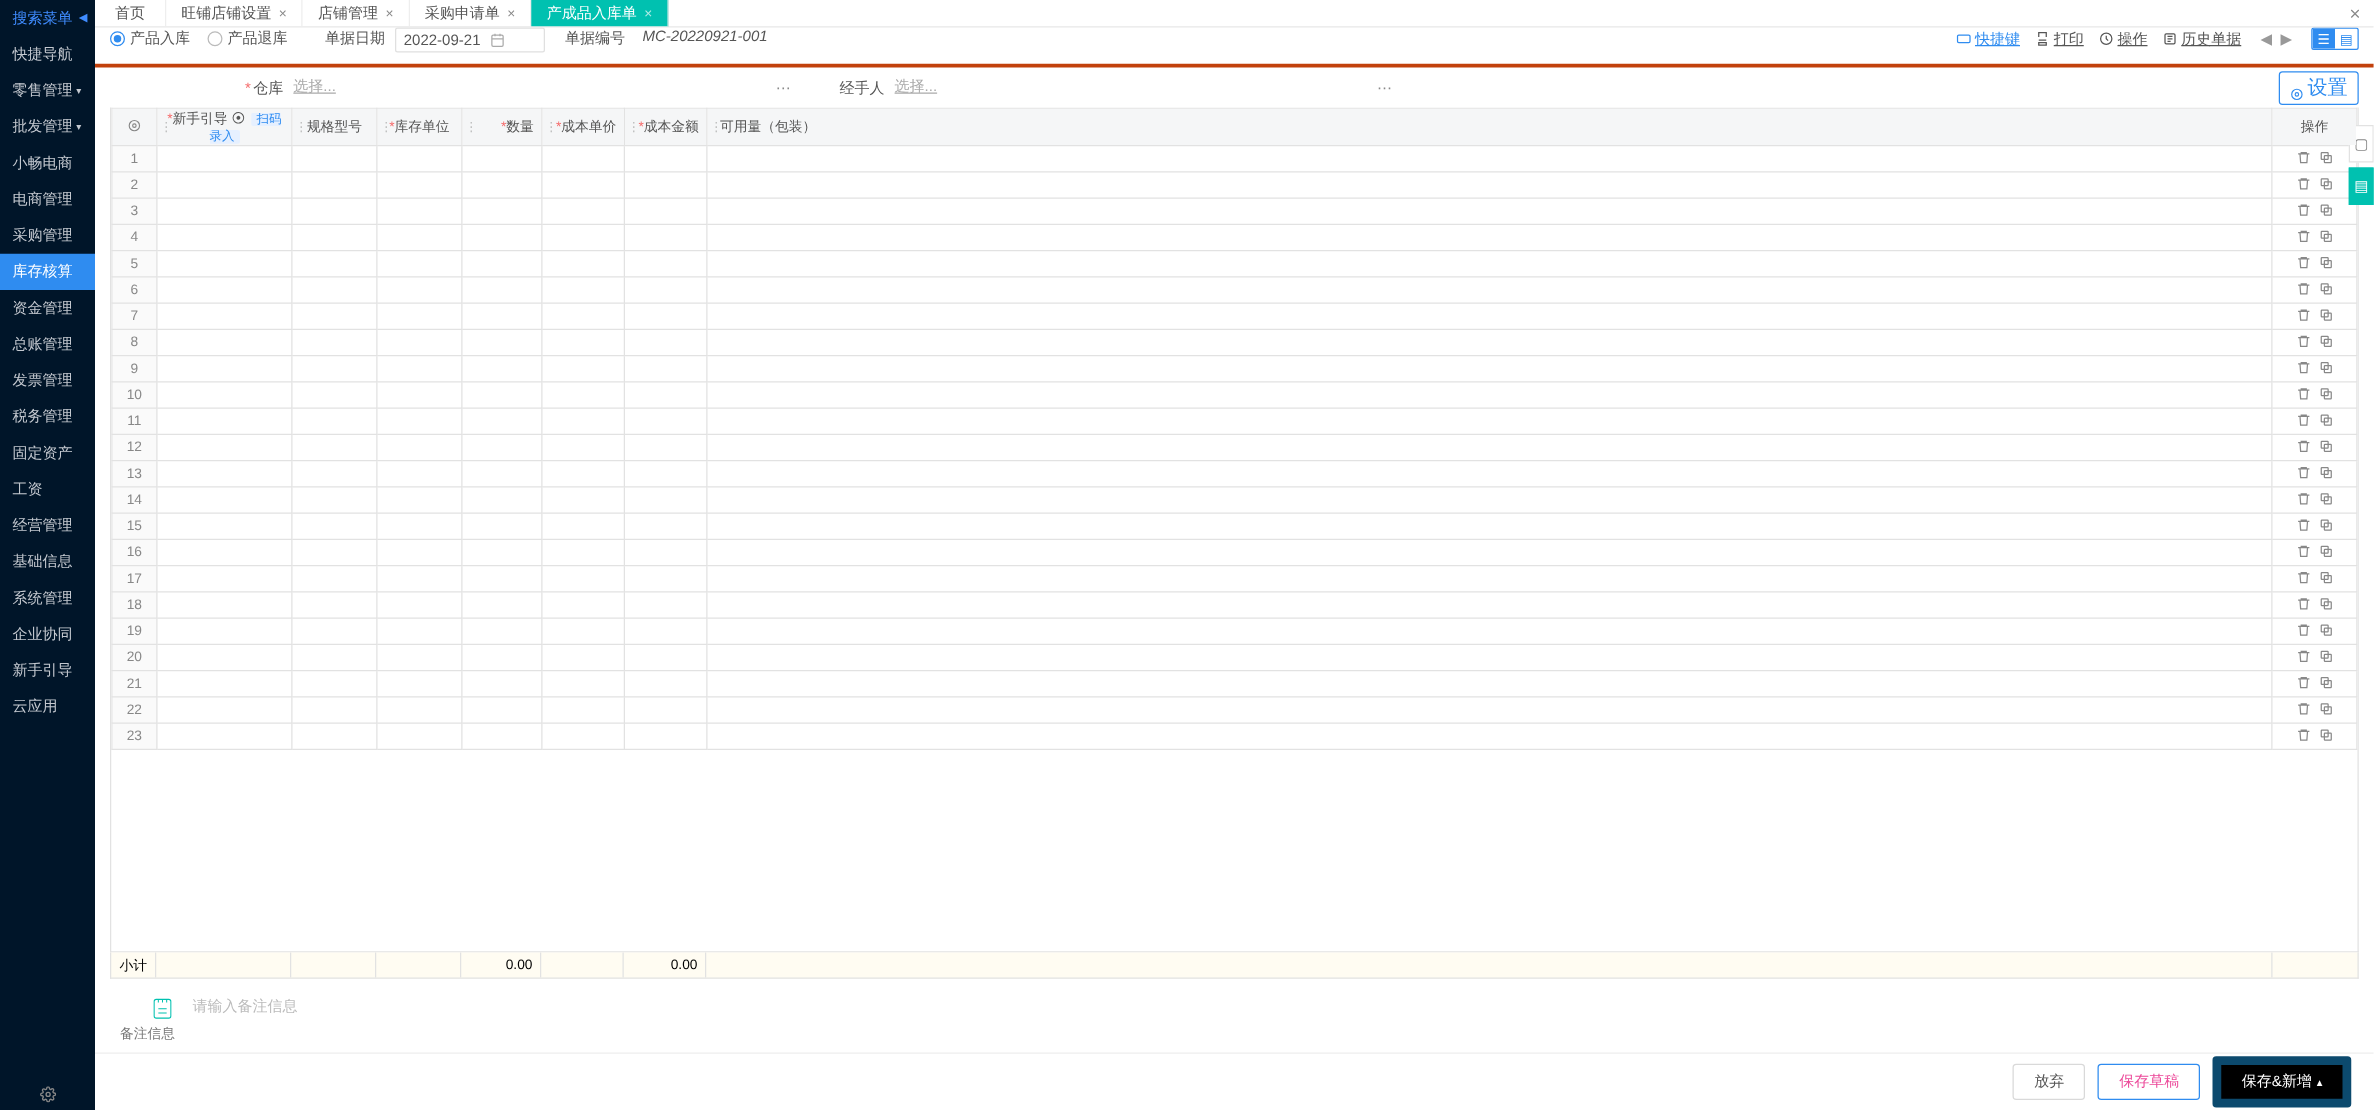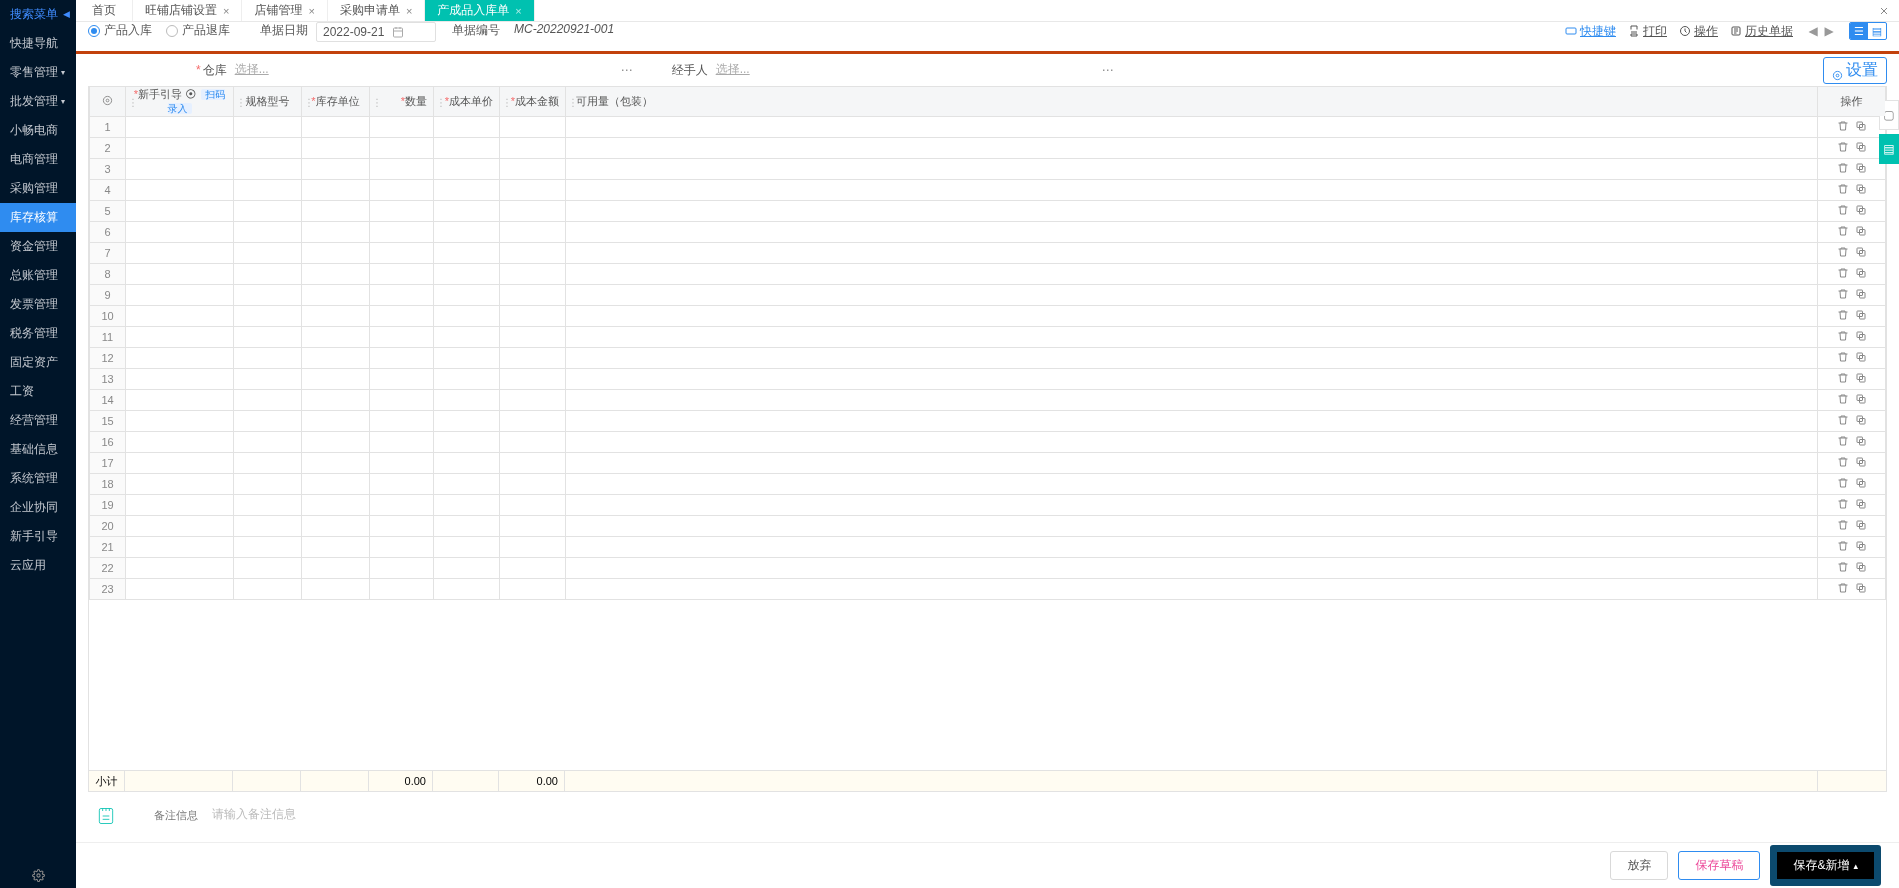--- a/index.html
+++ b/index.html
@@ -71,21 +71,21 @@
 td { border:1px solid #e2e2e2; height:21px; font-size:11px; color:#555; text-align:center; }
 td.rn { color:#888; background:#fafafa; }
 td.ops { white-space:nowrap; }
 td.ops svg { width:12px; height:12px; margin:0 3px; cursor:pointer; stroke:#888;}
 .totals { display:flex; font-size:11px; border:1px solid #e2e2e2; border-top:none; background:#fffcf2; height:21px; align-items:center;}
 .totals .cell { border-right:1px solid #e2e2e2; height:100%; display:flex; align-items:center; justify-content:flex-end; padding:0 6px;}
 .totals .lbl { justify-content:center; }
 
 
 .memo { display:flex; align-items:flex-start; padding:8px 20px; gap:14px; font-size:12px;}
-.memo-left { display:flex; flex-direction:row; align-items:flex-start; color:#777;gap:38px; }
+.memo-left { display:flex; flex-direction:column; align-items:flex-end; color:#777; }
 .memo-left svg { width:20px; height:20px; stroke:#00c1b0; fill:none;}
 .memo textarea { border:none; outline:none; resize:none; width:1100px; font-size:12px; color:#555; }
 .memo textarea::placeholder { color:#bbb; }
 
 
 .footer { height:46px; border-top:1px solid #eee; display:flex; align-items:center; justify-content:flex-end; padding:0 18px; gap:10px; }
 .btn { padding:5px 16px; font-size:12px; border-radius:3px; cursor:pointer; }
 .btn.plain { border:1px solid #d9d9d9; color:#555; background:#fff;}
 .btn.outline { border:1px solid #2f8cf0; color:#ec4899; background:#fff;}
 .btn.primary { border:7px solid #0c4a6e; color:#fff; background:#000000; display:flex; align-items:center; gap:4px;}

